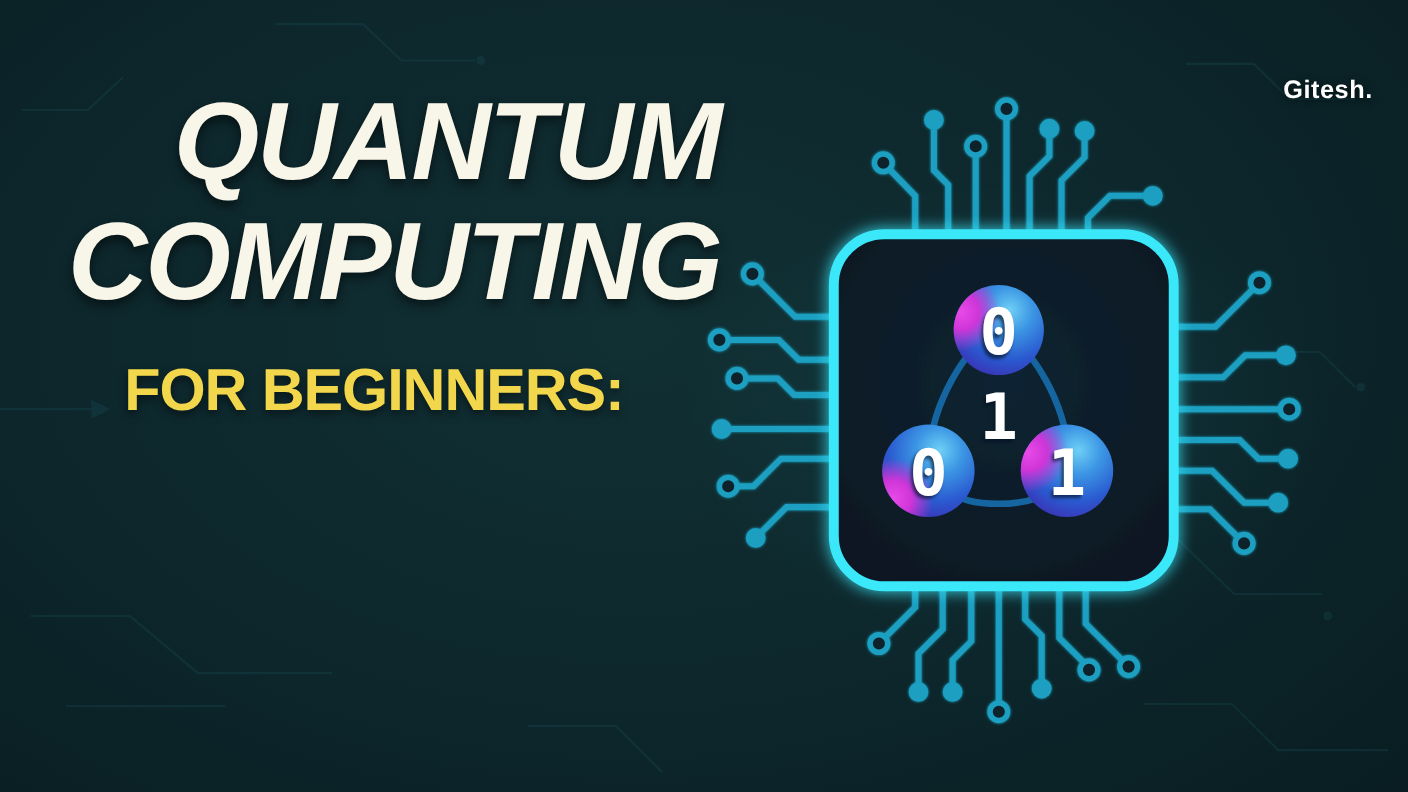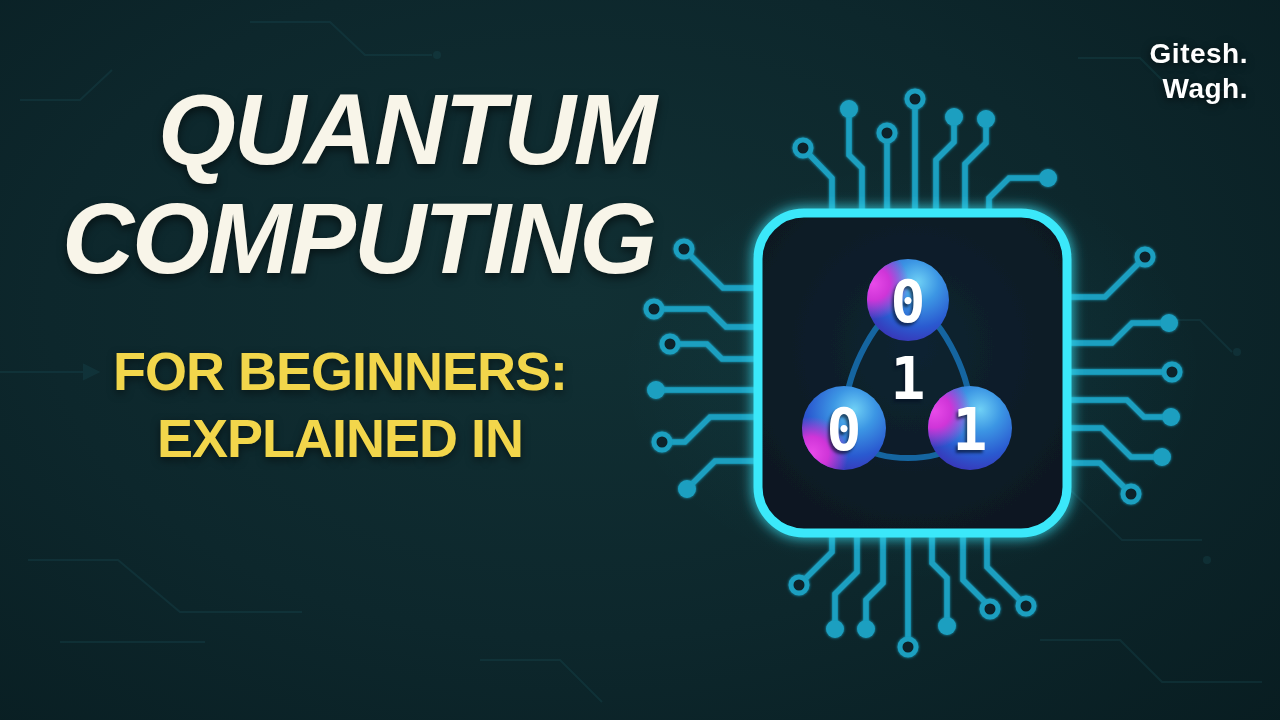--- a/index.html
+++ b/index.html
@@ -9,34 +9,34 @@
     background:
       radial-gradient(ellipse 420px 300px at 912px 373px, rgba(46,216,242,0.07), rgba(46,216,242,0) 70%),
       radial-gradient(ellipse 1100px 700px at 45% 42%, #113034 0%, #0d272c 48%, #071a1e 100%);
   }
   .art{position:absolute;left:0;top:0;width:1280px;height:720px;}
   .title-block{position:absolute;left:25px;top:75px;width:630px;text-align:right;font-style:italic;}
   .title-line{
     font-weight:bold;font-size:100px;line-height:109px;letter-spacing:-2px;
     color:#f8f5e9;text-shadow:0 4px 10px rgba(0,0,0,0.55);white-space:nowrap;
   }
-  .subtitle-block{position:absolute;left:25px;top:322px;width:630px;text-align:center;margin-top:16px;}
+  .subtitle-block{position:absolute;left:25px;top:322px;width:630px;text-align:center;}
   .subtitle-line{
     font-weight:bold;font-size:54px;line-height:67px;letter-spacing:-1px;
     color:#f2d64b;text-shadow:0 3px 8px rgba(0,0,0,0.5);white-space:nowrap;
   }
   .guide-line{
     position:absolute;left:25px;top:558px;width:630px;text-align:center;
     font-weight:bold;font-size:50px;line-height:60px;color:#f6f3e4;
     text-shadow:0 3px 8px rgba(0,0,0,0.5);white-space:nowrap;
   }
   .brand{position:absolute;right:32px;top:36px;text-align:right;}
   .brand-line{
-    font-weight:bold;font-size:28px;line-height:35px;letter-spacing:0.5px;
-    color:#ffffff;text-shadow:0 2px 8px rgba(0,0,0,0.65);white-space:nowrap;
+    font-weight:bold;font-size:23px;line-height:35px;letter-spacing:0.5px;
+    color:#ffffff;text-shadow:0 2px 8px rgba(0,0,0,0.65);white-space:nowrap;margin-top:28px;
   }
   .qubit-digit{
     font-family:"DejaVu Sans Mono",monospace;font-weight:bold;
     fill:#ffffff;text-shadow:-2px 3px 3px rgba(5,15,35,0.65);
   }
 </style>
 </head>
 <body>
 
 <div class="canvas">
@@ -180,22 +180,20 @@
     <text class="qubit-digit" x="908" y="379" font-size="58" text-anchor="middle" dominant-baseline="central">1</text>
   </svg>
 
   <div class="title-block">
     <div class="title-line">QUANTUM</div>
     <div class="title-line">COMPUTING</div>
   </div>
 
   <div class="subtitle-block">
     <div class="subtitle-line">FOR BEGINNERS:</div>
-    <div class="subtitle-line">EXPLAINED IN</div>
   </div>
 
 
   <div class="brand">
     <div class="brand-line">Gitesh.</div>
-    <div class="brand-line">Wagh.</div>
   </div>
 
 </div>
 
 </body></html>

